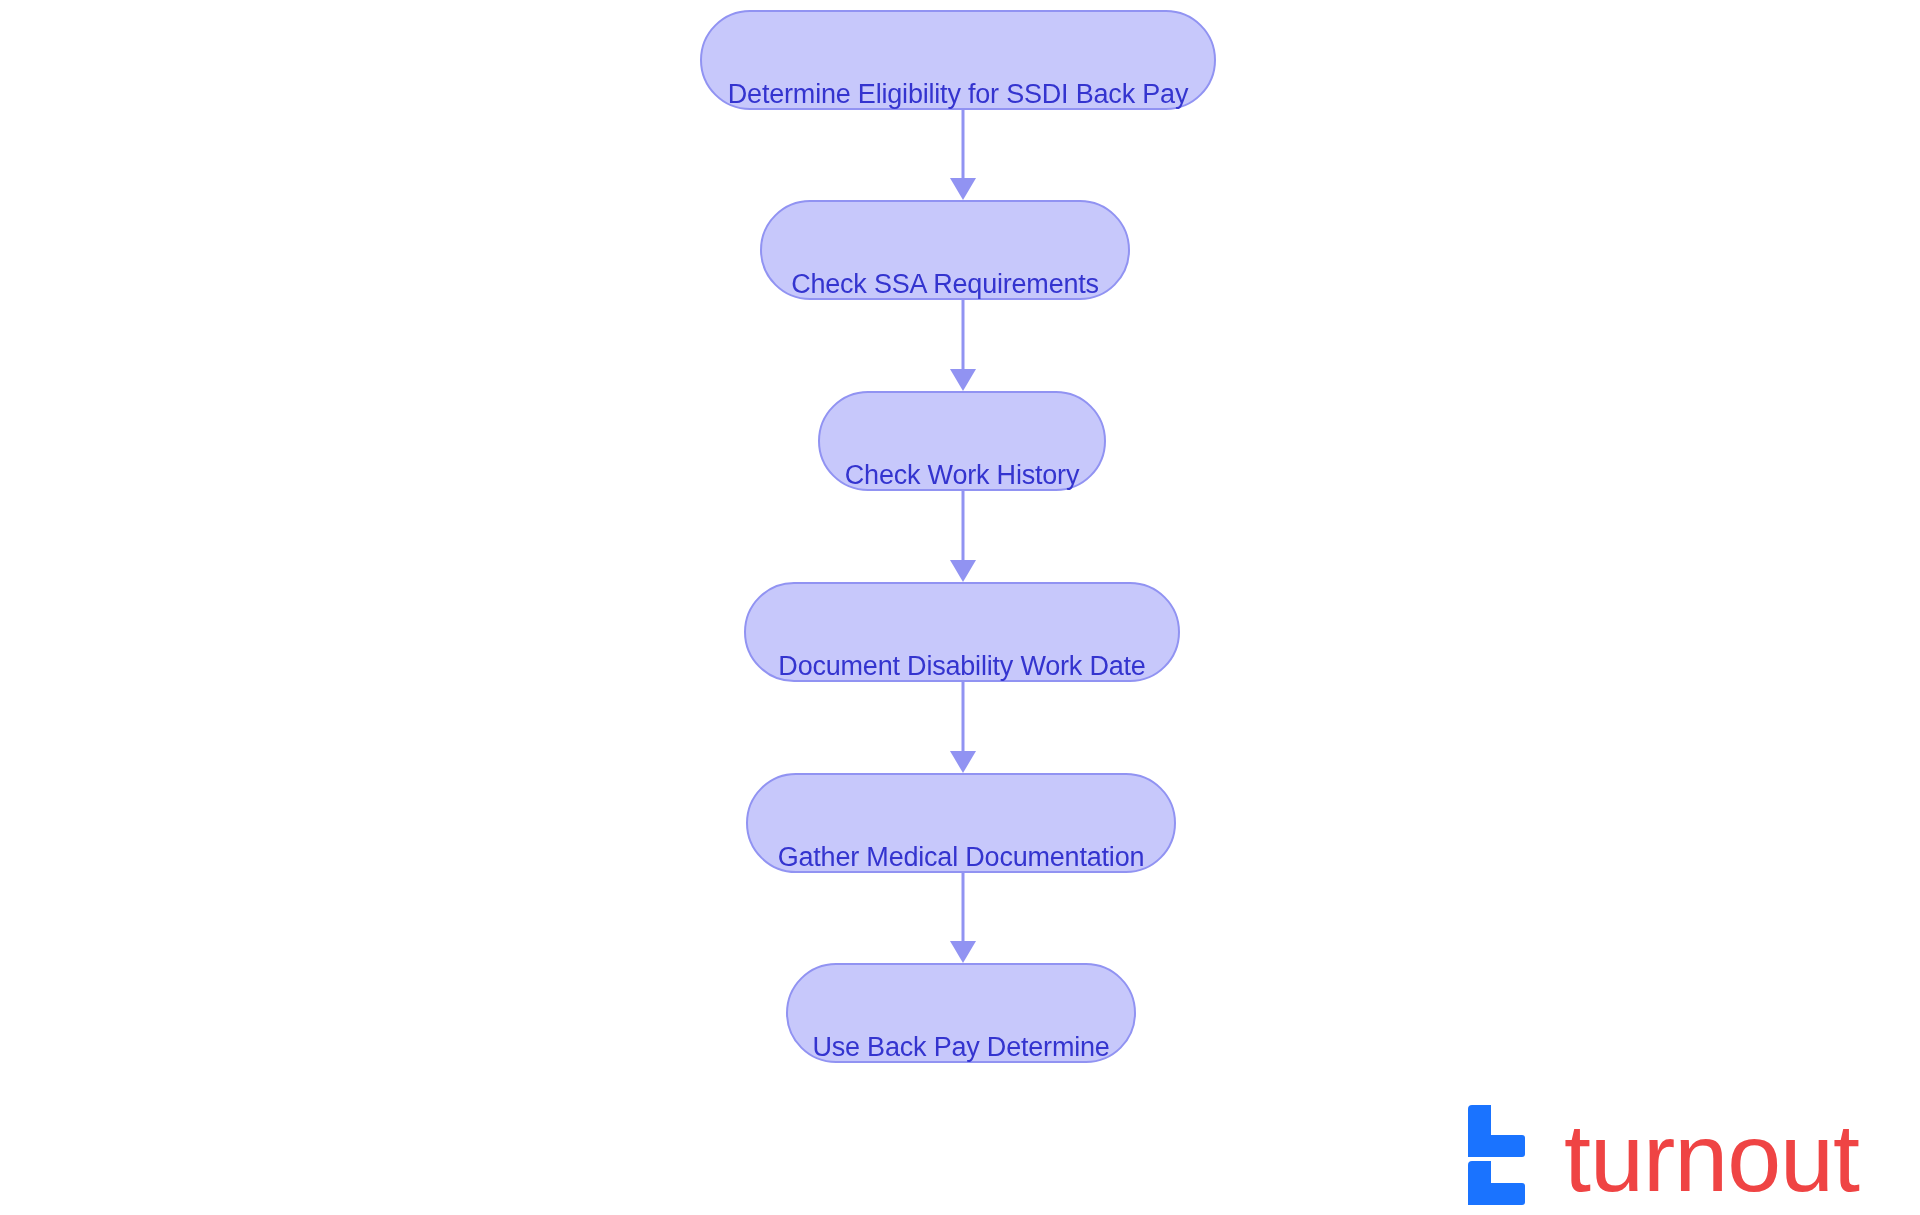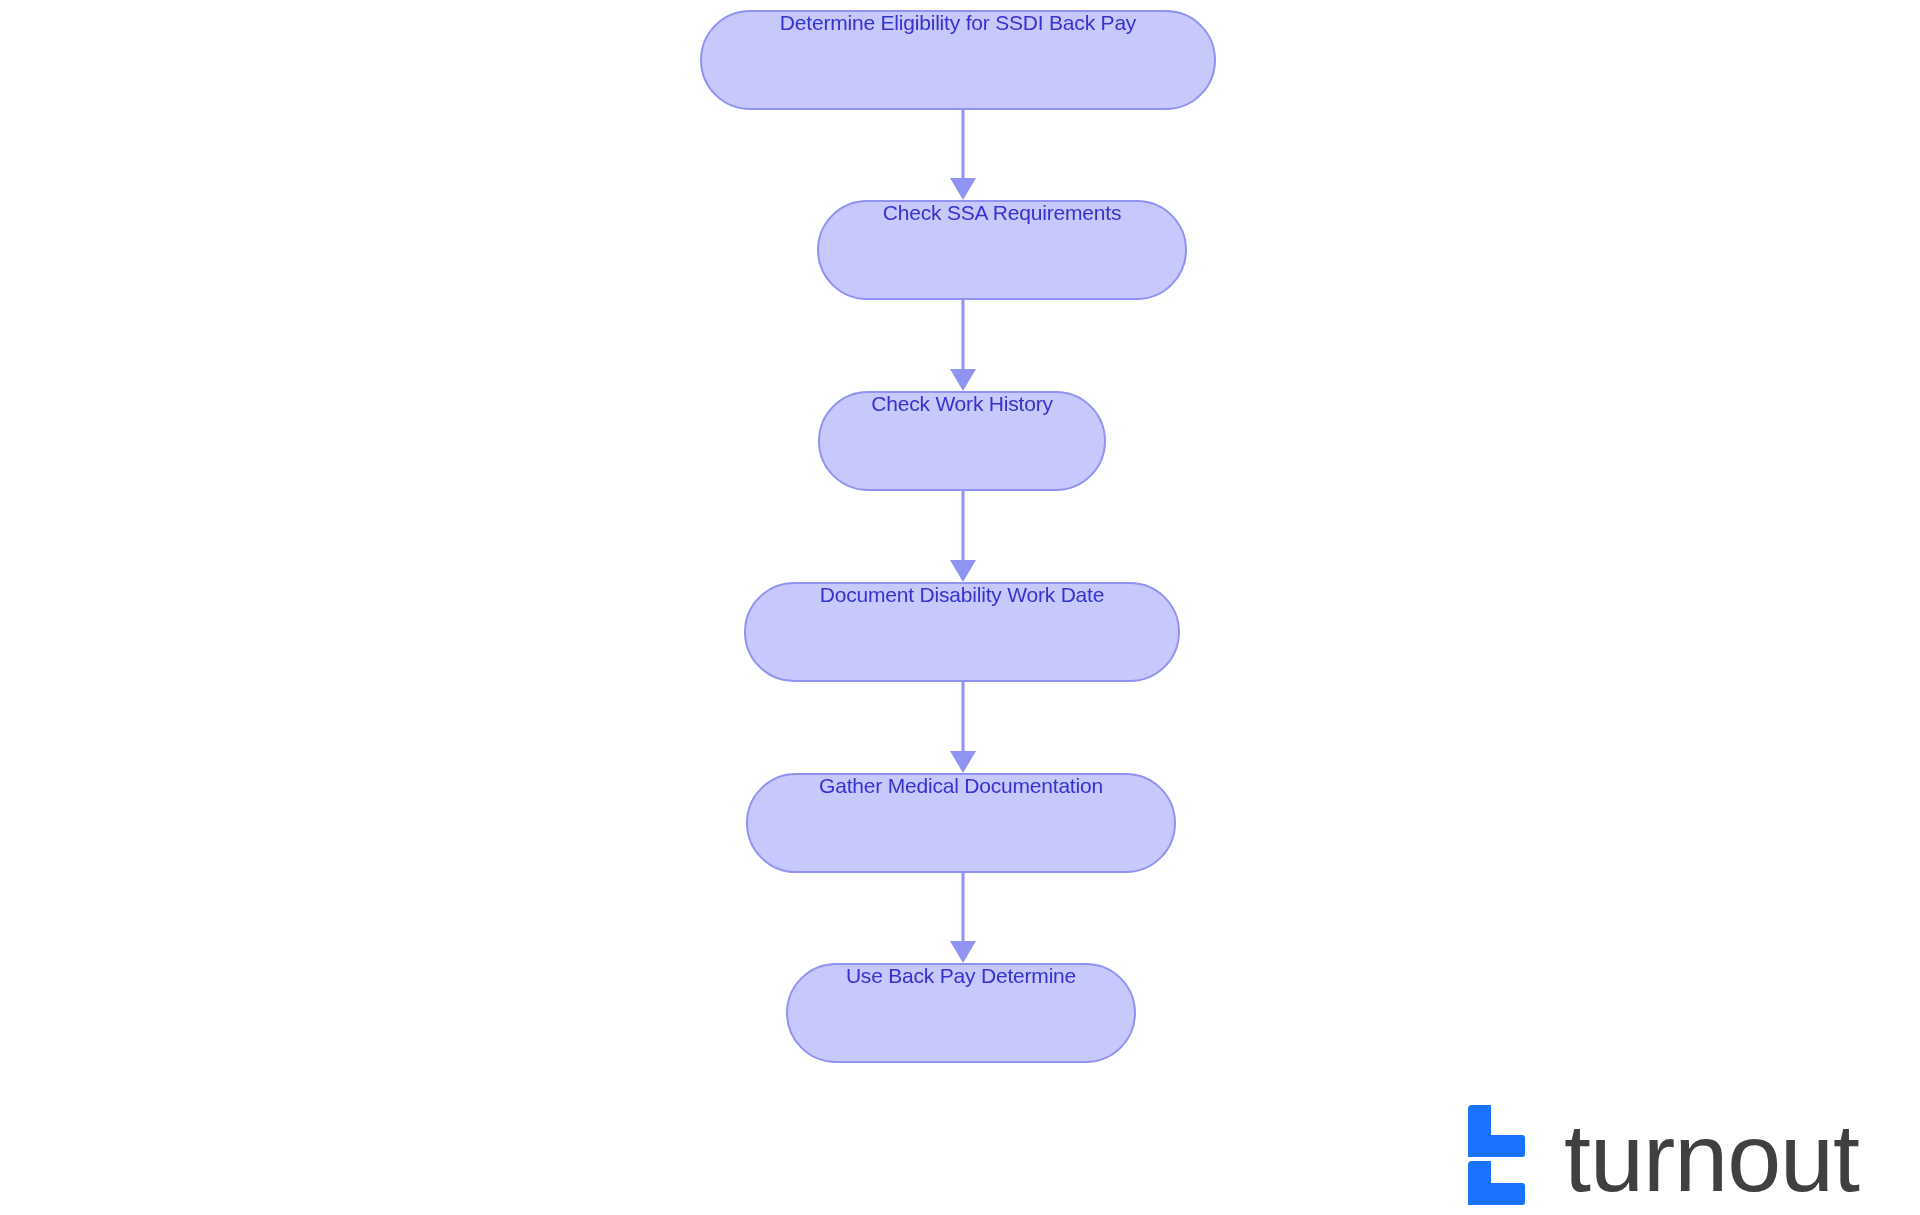--- a/index.html
+++ b/index.html
@@ -24,25 +24,25 @@
 
   
   .node {
     position: absolute;
     box-sizing: border-box;
     height: 100px;
     border-radius: 50px;
     background: #c7c8fb;
     border: 2px solid #9193f2;
     display: flex;
-    align-items: flex-start;
+    align-items: flex-end;
     justify-content: center;
     color: #3434cf;
     font-family: "Liberation Sans", sans-serif;
-    font-size: 21px;
+    font-size: 27px;
     font-weight: 400;
     letter-spacing: -0.2px;
     white-space: nowrap;
     user-select: none;
   }
 
   .node-label {
     display: block;
     line-height: 1;
   }
@@ -120,41 +120,41 @@
     top: 78px;
     width: 57px;
     height: 22px;
     border-top-right-radius: 3px;
     border-bottom-right-radius: 3px;
   }
   .logo-wordmark {
     font-family: "Liberation Sans", sans-serif;
     font-size: 97px;
     font-weight: 400;
-    color: #404040;
+    color: #ef4444;
     letter-spacing: -1px;
     line-height: 1;
     margin-top: 6px;
   }
 </style>
 </head>
 <body>
 
 <div id="flow-canvas">
 
   <div class="node" style="left:700px; top:10px; width:516px;">
     <span class="node-label">Determine Eligibility for SSDI Back Pay</span>
   </div>
 
   <div class="connector" style="left:948px; top:110px; height:90px;">
     <span class="stem" style="height:68px;"></span>
     <span class="head"></span>
   </div>
 
-  <div class="node" style="left:817px; top:200px; width:370px;">
+  <div class="node" style="left:760px; top:200px; width:370px;">
     <span class="node-label">Check SSA Requirements</span>
   </div>
 
   <div class="connector" style="left:948px; top:300px; height:91px;">
     <span class="stem" style="height:69px;"></span>
     <span class="head"></span>
   </div>
 
   <div class="node" style="left:818px; top:391px; width:288px;">
     <span class="node-label">Check Work History</span>

